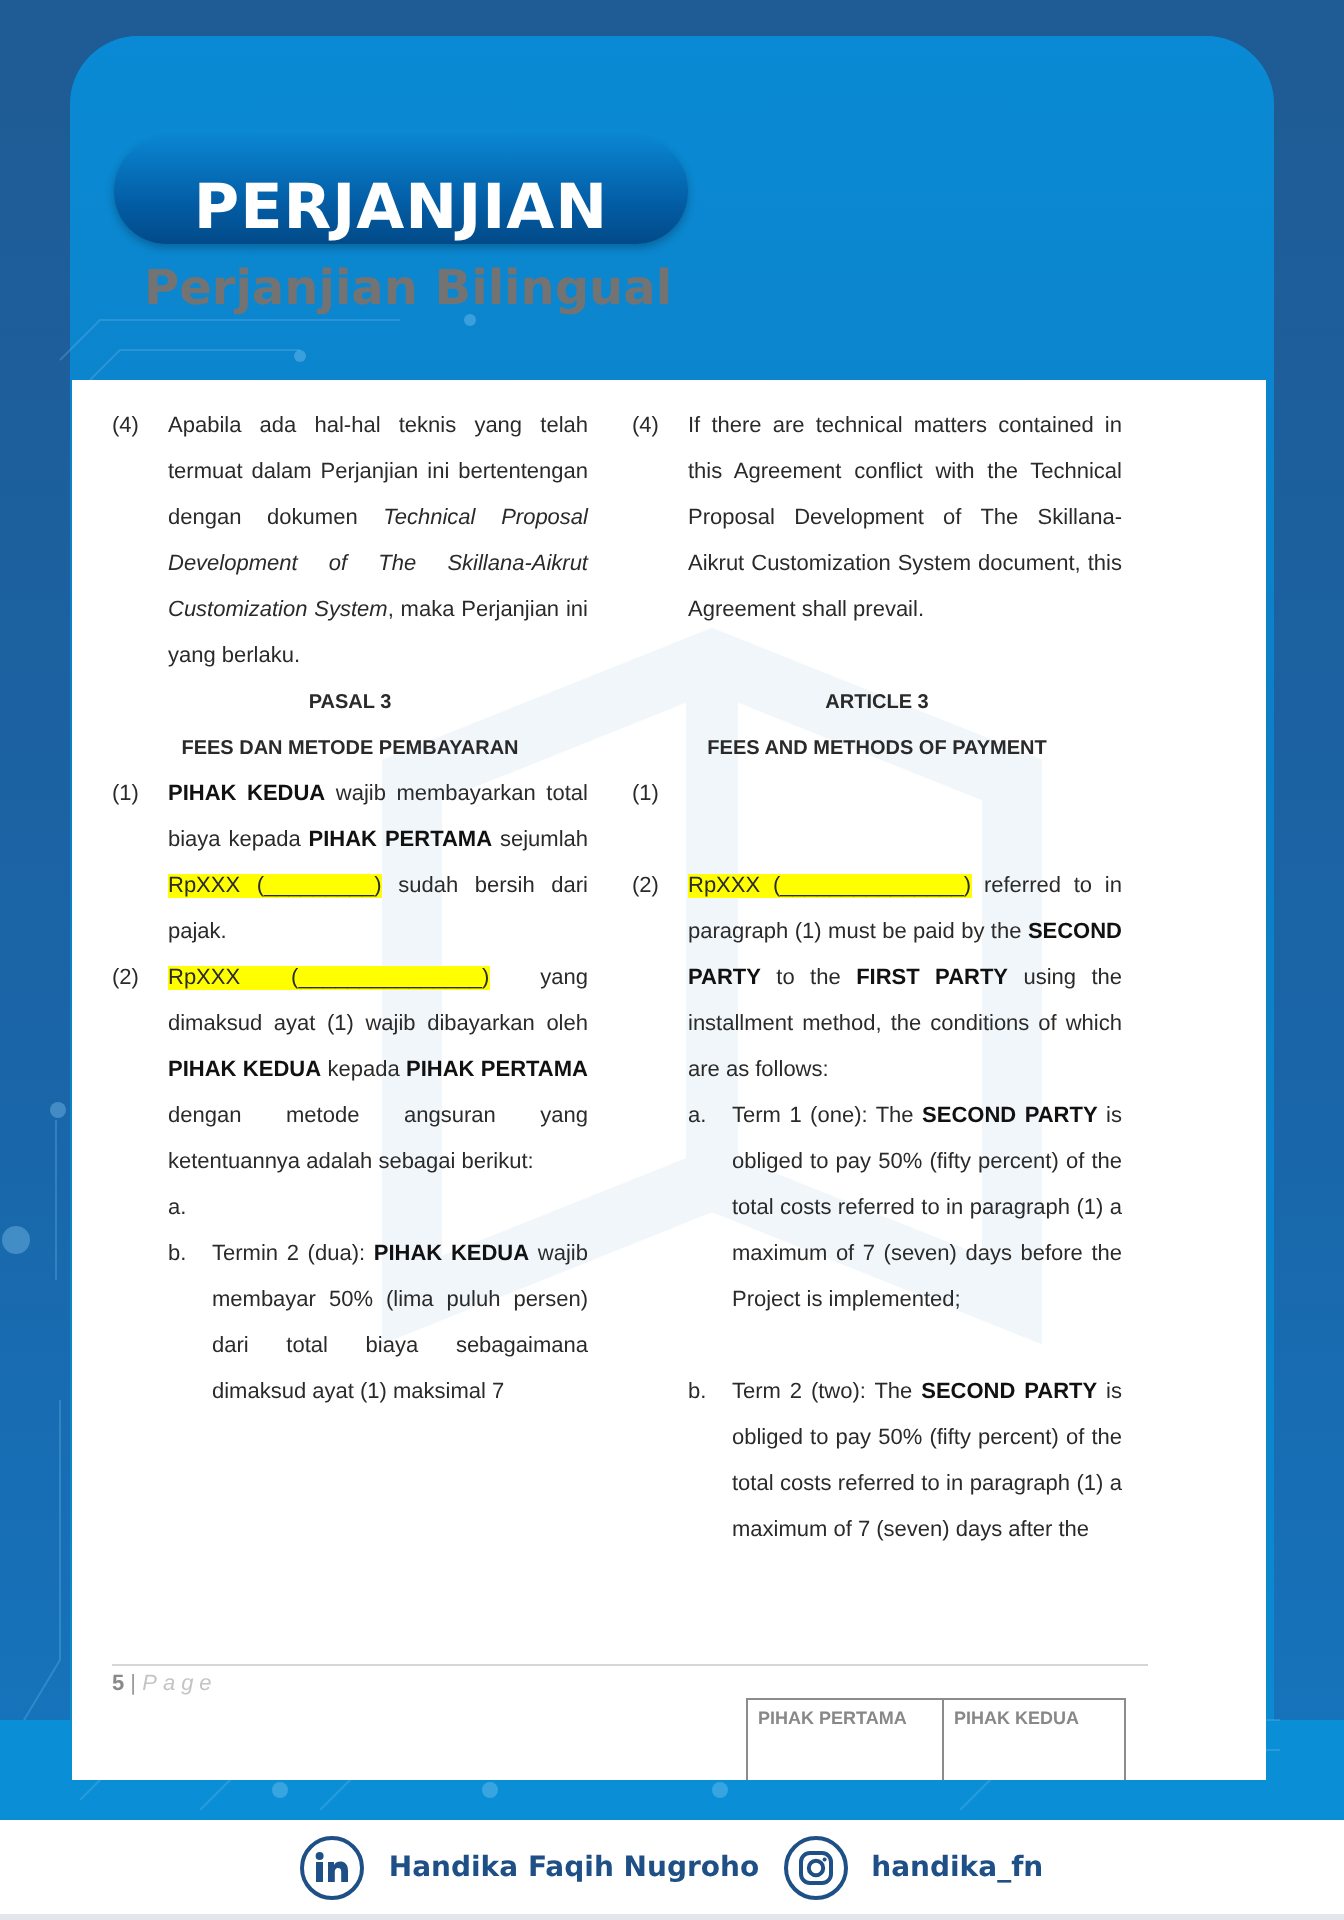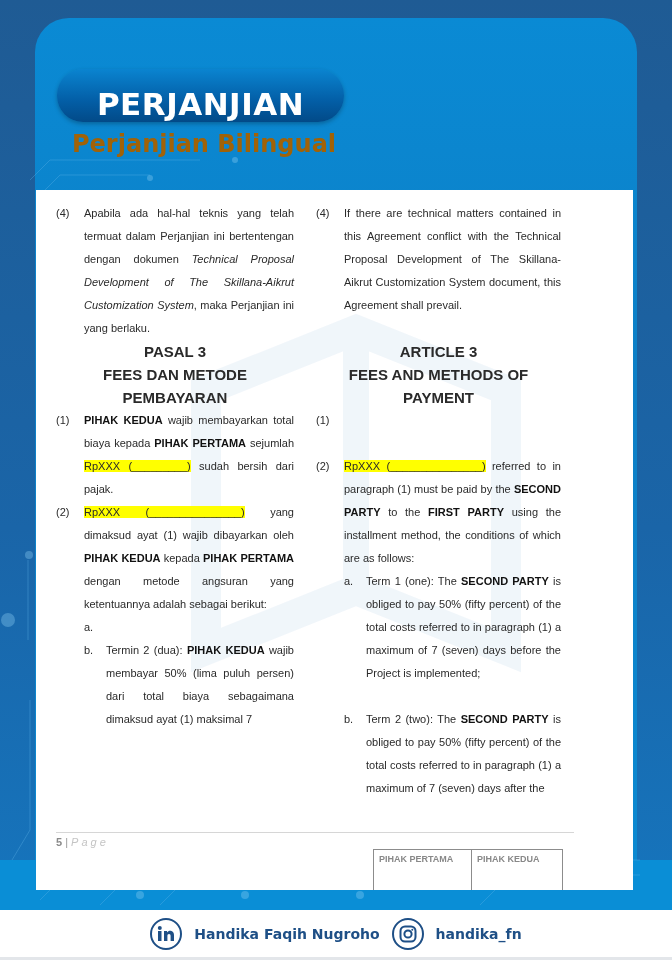--- a/index.html
+++ b/index.html
@@ -26,39 +26,39 @@
       background: linear-gradient(180deg, #0a84d0 0%, #035ea6 60%, #024a88 100%);
       box-shadow: 0 2px 4px rgba(0,0,0,0.25);
       display: flex; align-items: flex-end; justify-content: center;
     }
     .title-pill span {
       color: #ffffff; font-weight: bold; font-size: 31px; letter-spacing: 0.5px;
       font-family: "DejaVu Sans", sans-serif;
     }
     .subtitle {
       position: absolute; left: 72px; top: 130px;
-      color: #a16207; font-weight: bold; font-size: 24px;
+      color: #737373; font-weight: bold; font-size: 24px;
       font-family: "DejaVu Sans", sans-serif;
     }
     .page {
       position: absolute; left: 36px; top: 190px; width: 597px; height: 700px;
       background: #ffffff;
       overflow: hidden;
     }
     .watermark { position: absolute; left: 150px; top: 80px; width: 340px; height: 420px; opacity: 0.06; }
     .col { position: absolute; top: 12px; font-size: 11px; color: #2a2a2a; line-height: 23px; }
     .col.left { left: 20px; width: 238px; }
     .col.right { left: 280px; width: 245px; }
     .para { display: flex; }
     .para .num { width: 28px; flex-shrink: 0; }
     .para .txt { flex: 1; text-align: justify; }
     .sub { display: flex; padding-left: 28px; }
     .sub .let { width: 22px; flex-shrink: 0; }
     .sub .txt { flex: 1; text-align: justify; }
-    .heading { text-align: center; font-weight: bold; font-size: 15px; line-height: 23px; }
+    .heading { text-align: center; font-weight: bold; font-size: 10px; line-height: 23px; }
     .hl { background: #ffff00; }
     b { font-weight: bold; color: #111; }
     i { font-style: italic; }
     .page-footer-line { position: absolute; left: 20px; top: 642px; width: 518px; height: 1px; background: #d6d6d6; }
     .page-num { position: absolute; left: 20px; top: 646px; font-size: 11px; color: #9a9a9a; }
     .page-num .n { font-weight: bold; color: #8a8a8a; }
     .page-num .pg { letter-spacing: 3px; color: #c4c4c4; font-style: italic; }
     .sign-box {
       position: absolute; left: 337px; top: 659px; width: 190px; height: 50px;
       border: 1.5px solid #8c8c8c; display: flex;

